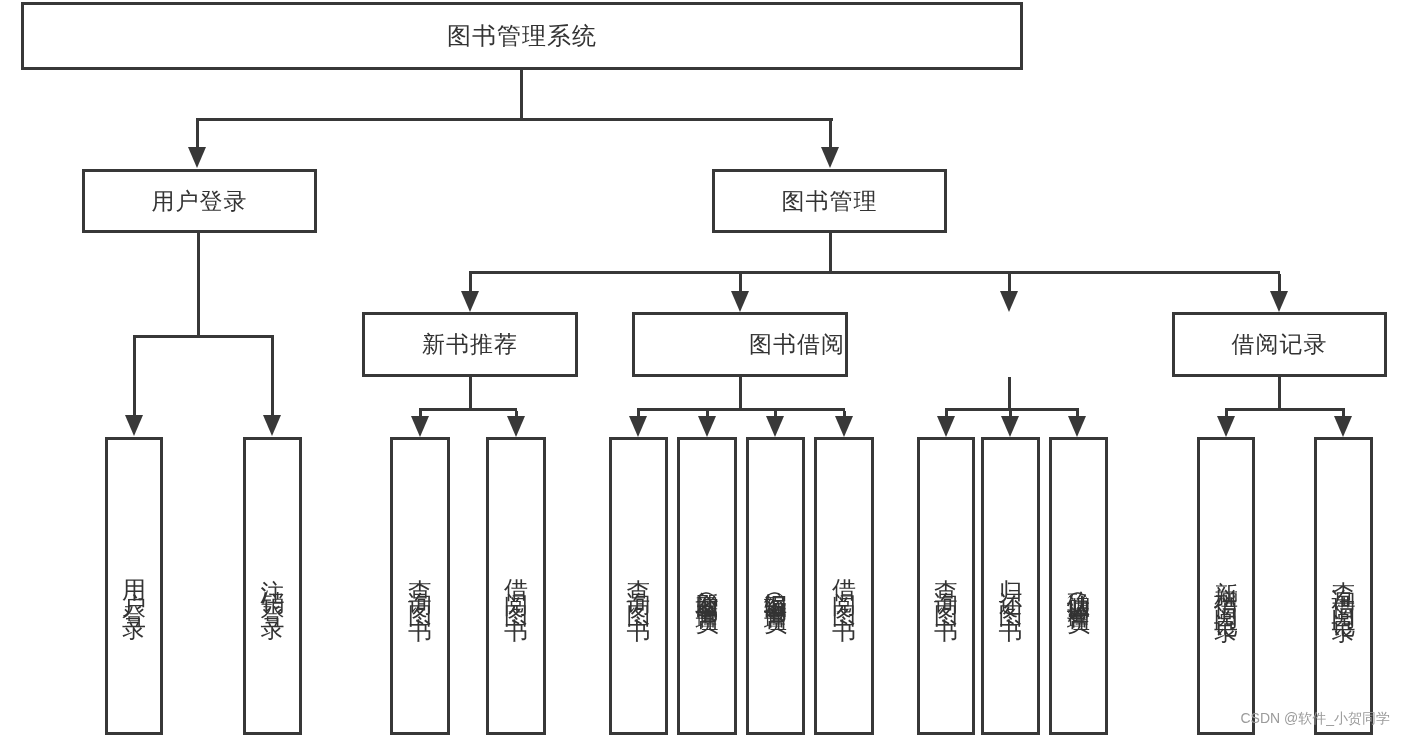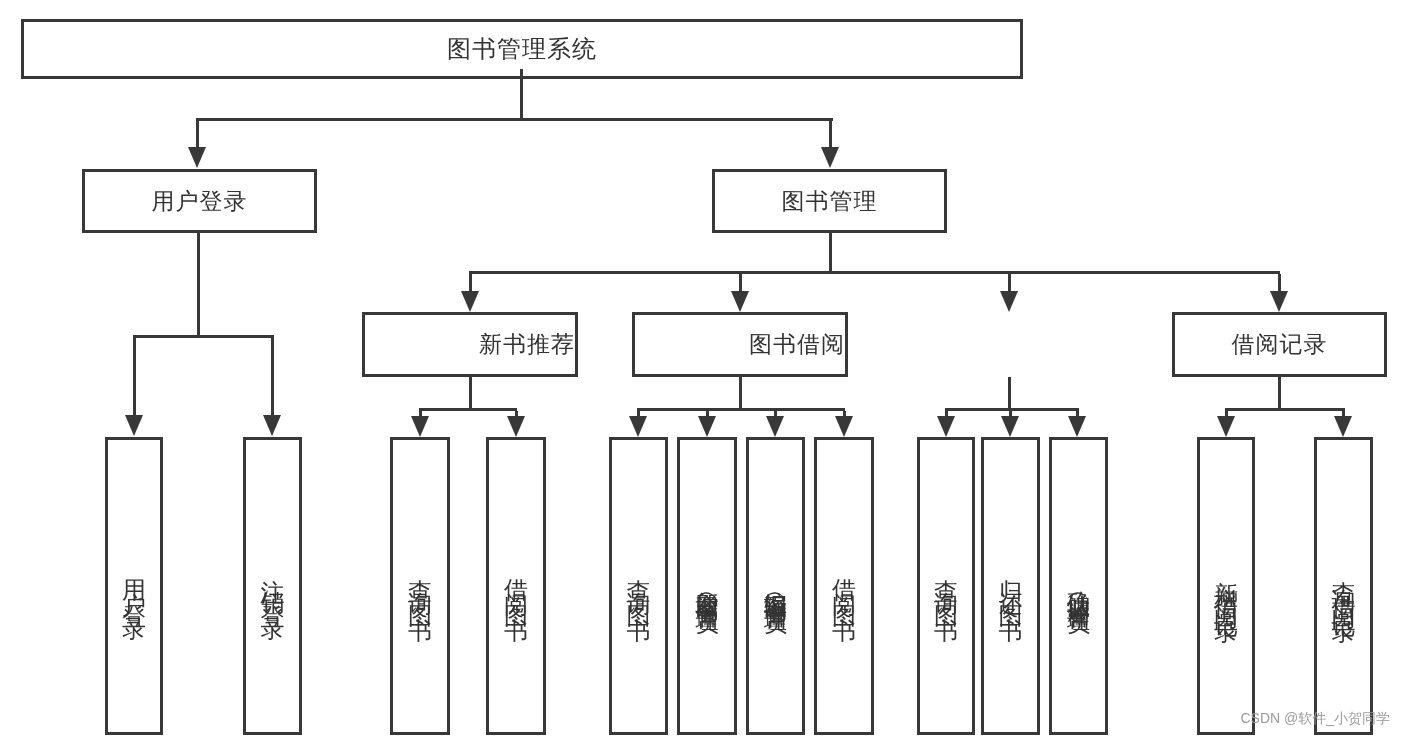--- a/index.html
+++ b/index.html
@@ -53,21 +53,21 @@
     color:var(--wm);
     z-index:5;
     white-space:nowrap;
   }
 </style>
 </head>
 <body>
 
 <div class="canvas">
 
-  <div class="box root" style="left:21px;top:19px;width:1002px;height:60px;">
+  <div class="box root" style="left:21px;top:2px;width:1002px;height:68px;">
     <span>图书管理系统</span>
   </div>
 
   <div class="vl" style="left:520px;top:69px;height:49px;"></div>
   <div class="hl" style="left:196px;top:118px;width:637px;"></div>
   <div class="vl" style="left:196px;top:121px;height:26px;"></div>
   <div class="ah" style="left:188px;top:147px;"></div>
   <div class="vl" style="left:829px;top:121px;height:26px;"></div>
   <div class="ah" style="left:821px;top:147px;"></div>
 
@@ -89,21 +89,21 @@
   <div class="hl" style="left:469px;top:271px;width:811px;"></div>
   <div class="vl" style="left:469px;top:274px;height:17px;"></div>
   <div class="ah" style="left:461px;top:291px;"></div>
   <div class="vl" style="left:739px;top:274px;height:17px;"></div>
   <div class="ah" style="left:731px;top:291px;"></div>
   <div class="vl" style="left:1008px;top:274px;height:17px;"></div>
   <div class="ah" style="left:1000px;top:291px;"></div>
   <div class="vl" style="left:1278px;top:274px;height:17px;"></div>
   <div class="ah" style="left:1270px;top:291px;"></div>
 
-  <div class="box" style="left:362px;top:312px;width:216px;height:65px;justify-content:flex-end;">
+  <div class="box" style="left:362px;top:312px;width:216px;height:65px;">
     <span>新书推荐</span>
   </div>
   <div class="box" style="left:632px;top:312px;width:216px;height:65px;justify-content:flex-end;">
     <span>图书借阅</span>
   </div>
   <div class="box" style="left:1172px;top:312px;width:215px;height:65px;">
     <span>借阅记录</span>
   </div>
 
   <div class="vl" style="left:469px;top:377px;height:31px;"></div>

